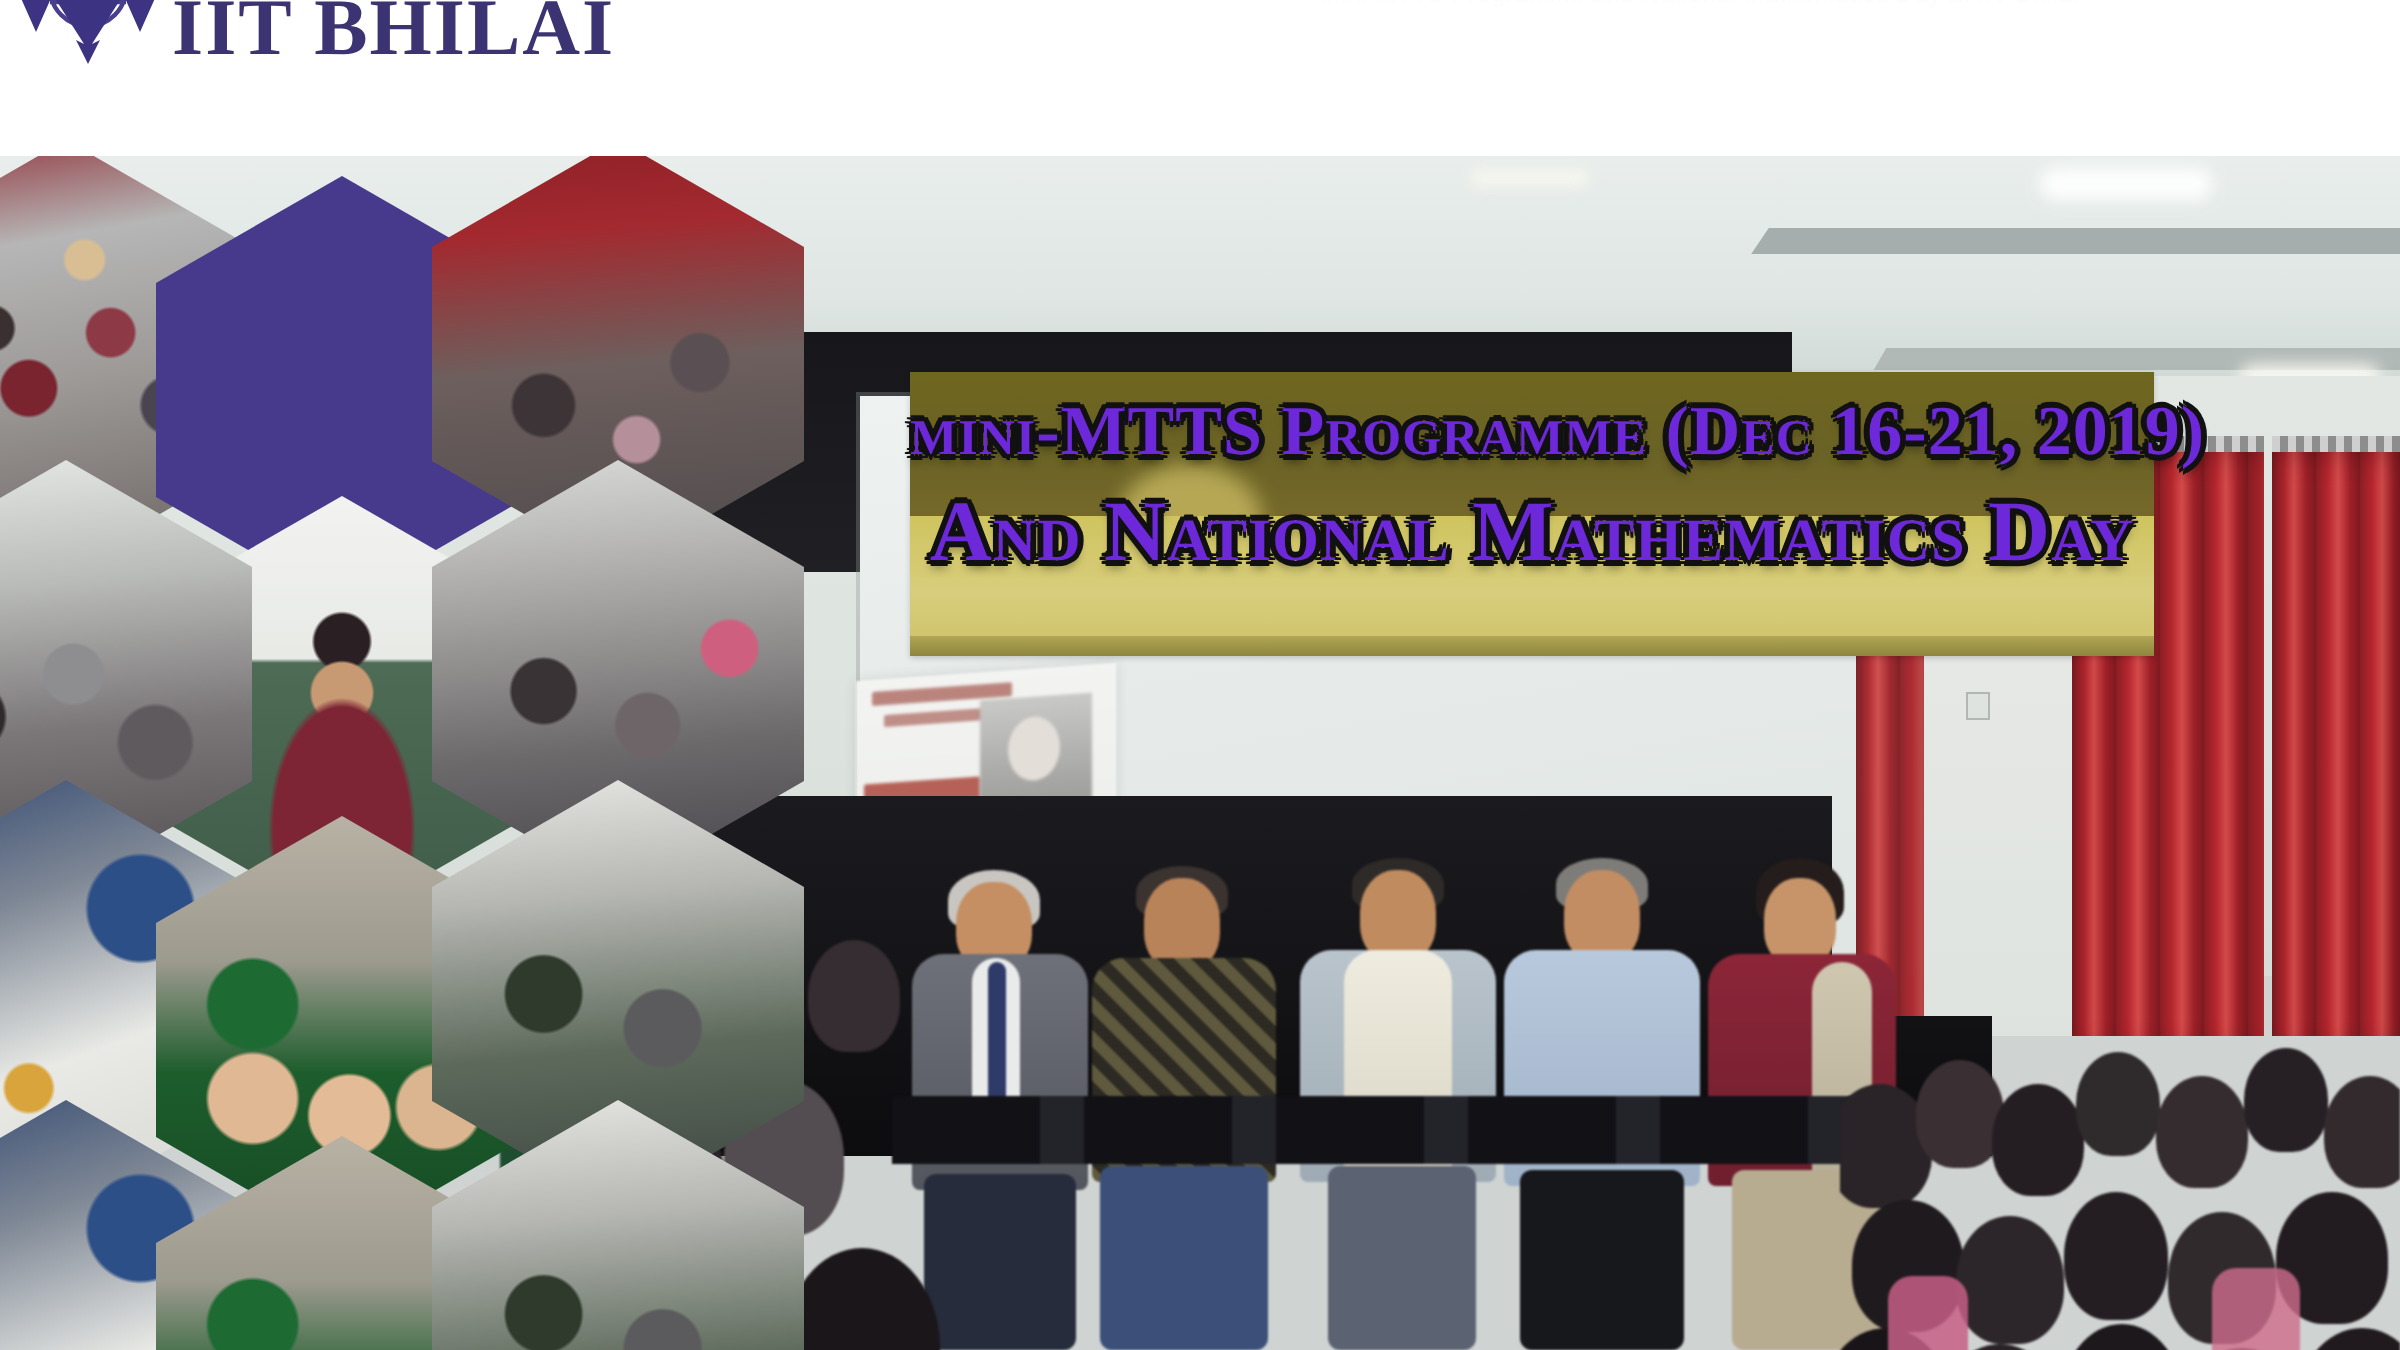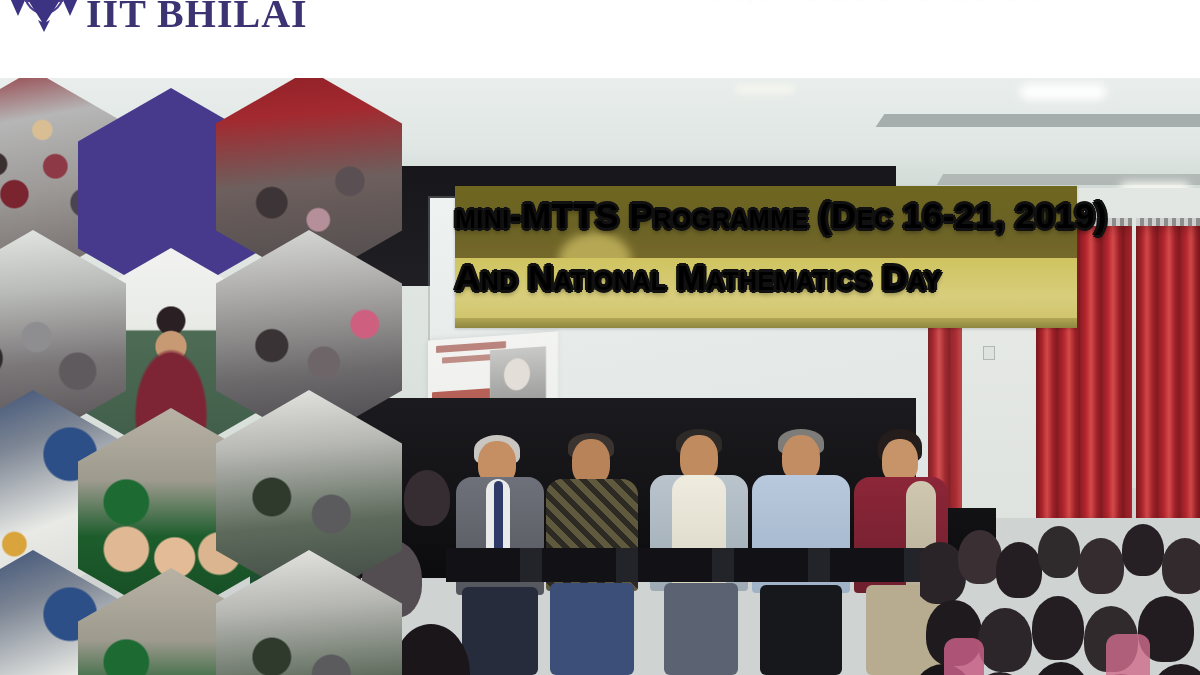--- a/index.html
+++ b/index.html
@@ -118,29 +118,29 @@
             box-shadow:0 1px 3px rgba(0,0,0,.18); }
   #banner-top { position:absolute; left:0; top:0; width:100%; height:72px;
                 background:linear-gradient(180deg,#6f661f 0%,#6a6225 55%,#75682a 100%); }
   #banner-bot { position:absolute; left:0; top:72px; width:100%; height:70px;
                 background:linear-gradient(180deg,#cfc45f 0%,#d8cd7c 55%,#cdc167 100%); }
   #banner-orb { position:absolute; left:104px; top:46px; width:72px; height:56px;
                 border-radius:50%; background:rgba(236,220,120,.55); filter:blur(5px); }
   #banner-edge { position:absolute; left:0; bottom:0; width:100%; height:10px;
                  background:linear-gradient(180deg,rgba(120,110,40,.35),rgba(90,85,30,.55)); }
 
-  .ban-line { position:absolute; width:100%; white-space:nowrap;
-              font-family:Liberation Sans, sans-serif; font-weight:700; color:#000000;
+  .ban-line { position:absolute; width:100%; text-align:center; white-space:nowrap;
+              font-family:Liberation Serif, serif; font-weight:700; color:#6d28d9;
               font-variant:small-caps; letter-spacing:.5px;
               text-shadow:
                  -2px -2px 0 #111, 2px -2px 0 #111, -2px 2px 0 #111, 2px 2px 0 #111,
                  -3px 0 0 #111, 3px 0 0 #111, 0 -3px 0 #111, 0 3px 0 #111,
                  0 4px 5px rgba(0,0,0,.45); }
   #ban-line-1 { top:10px; font-size:35px; }
-  #ban-line-2 { top:72px; font-size:35px; }
+  #ban-line-2 { top:56px; font-size:43px; }
 
   
   #collage { position:absolute; left:0; top:0; width:320px; height:597px; }
   .hex { position:absolute; width:186px; height:214px;
          clip-path:polygon(50% 0%, 100% 25%, 100% 75%, 50% 100%, 0% 75%, 0% 25%);
          overflow:hidden; }
   .hex-in { position:absolute; inset:0; }
 
   
   .fill-class1 { background:

